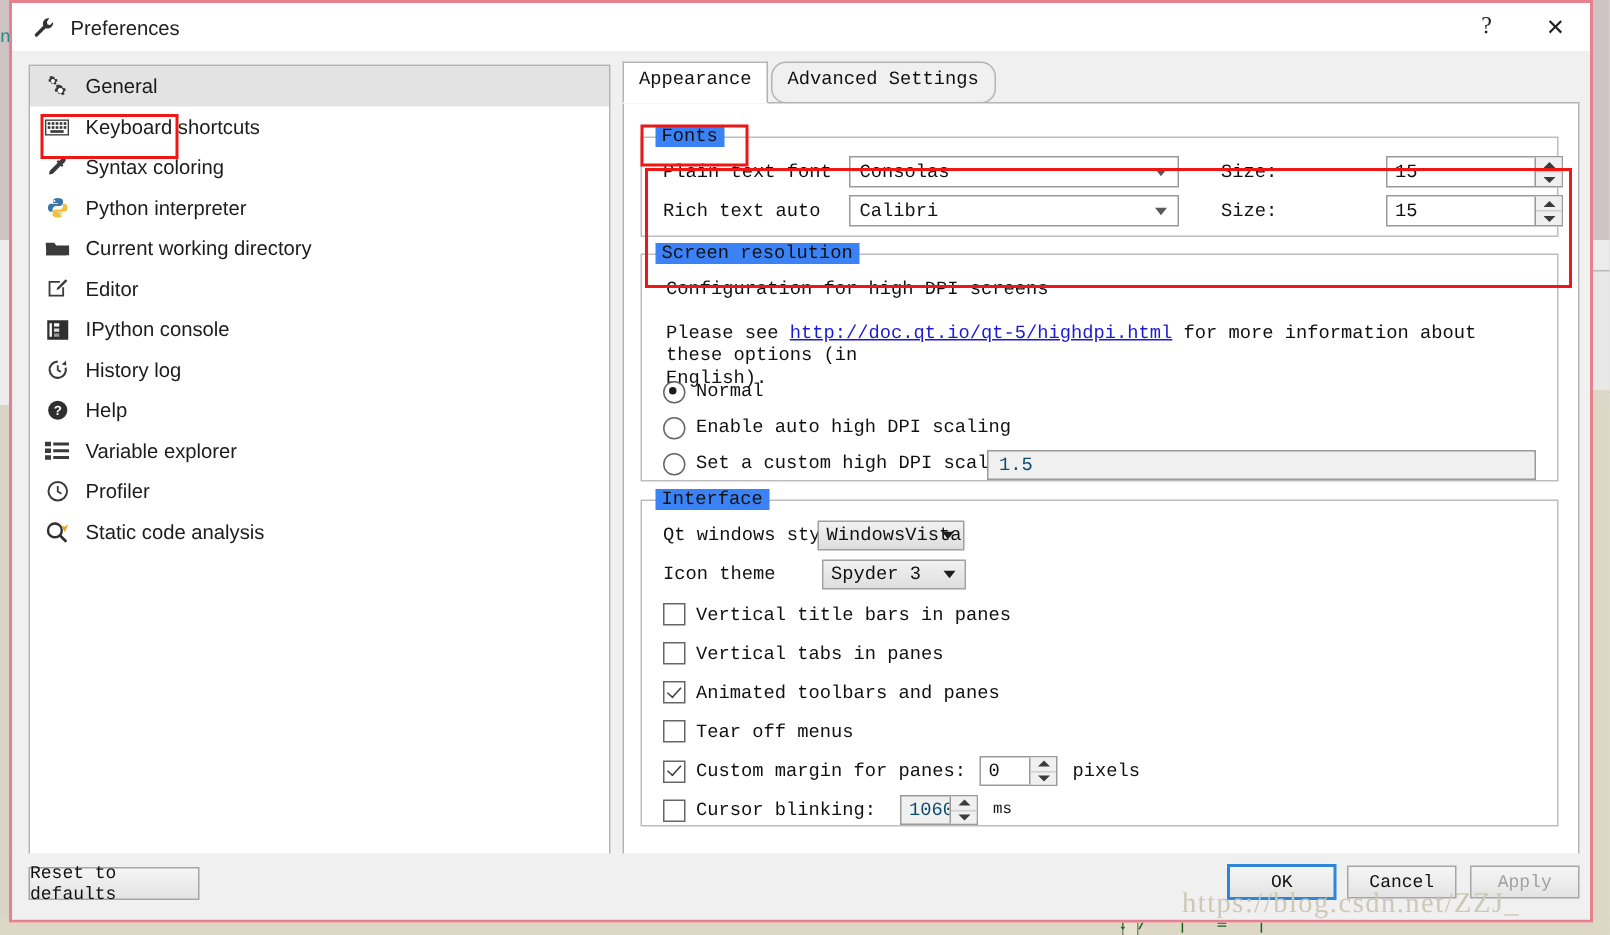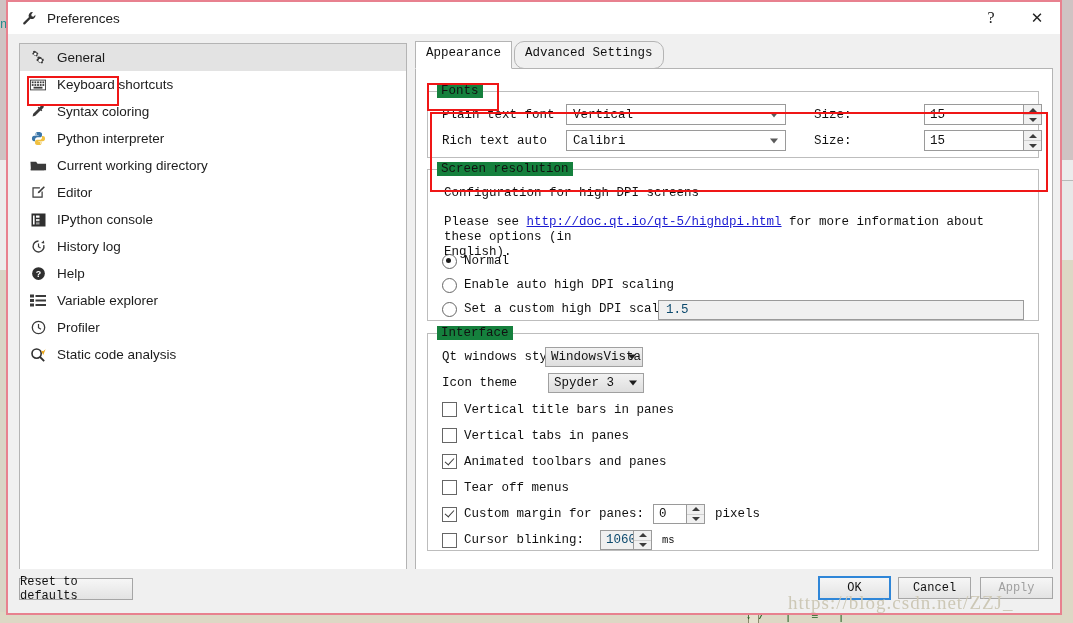--- a/index.html
+++ b/index.html
@@ -174,21 +174,21 @@
   }
 
   
   .group {
     position: absolute;
     border: 1px solid #bdbdbd;
     box-sizing: border-box;
   }
   .group > .group-title {
     position: absolute; top: -8px; left: 9px;
-    background: #15803d; padding: 0 4px;
+    background: #3b82f6; padding: 0 4px;
     font-family: "Liberation Mono", monospace;
     font-size: 12.5px; color: #111;
     white-space: nowrap;
   }
   #group-fonts      { left: 11px; top: 22px;  width: 612px; height: 67px; }
   #group-screenres  { left: 11px; top: 100px; width: 612px; height: 152px; }
   #group-interface  { left: 11px; top: 264px; width: 612px; height: 218px; }
 
   .mono {
     font-family: "Liberation Mono", monospace;
@@ -531,21 +531,21 @@
       </div>
 
       <div id="tabpage">
 
         <div class="group" id="group-fonts">
           <div class="group-title">Fonts</div>
 
           <div class="frow mono" style="left:14px; top:12px;">
             <span class="lbl" style="width:124px;">Plain text font</span>
             <div class="combo" style="width:220px;">
-              <span class="cv">Vertical</span>
+              <span class="cv">Consolas</span>
               <span class="chev chev-dn"></span>
             </div>
             <span class="lbl" style="margin-left:28px; width:110px;">Size:</span>
             <div class="spin">
               <span class="sv">15</span>
               <span class="spinbtns">
                 <span class="sb">
                     <span class="tri-up"></span>
                   </span>
                 <span class="sb">

